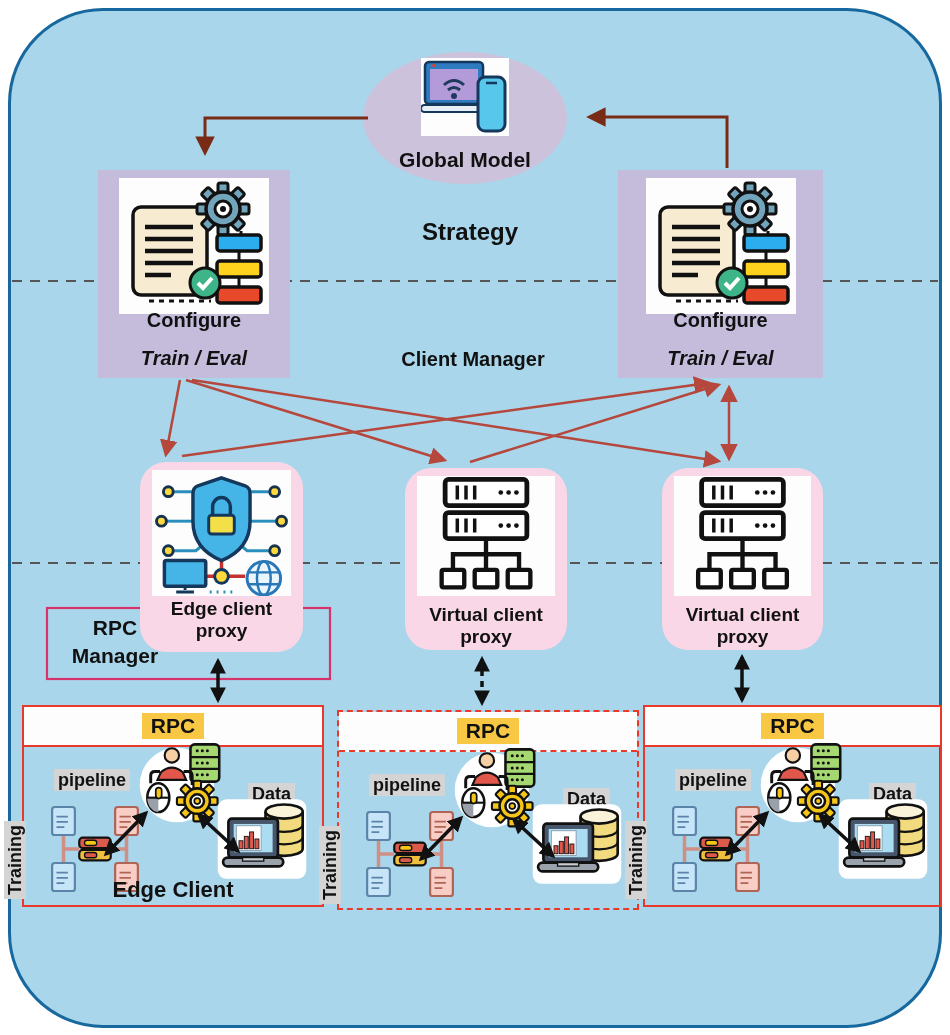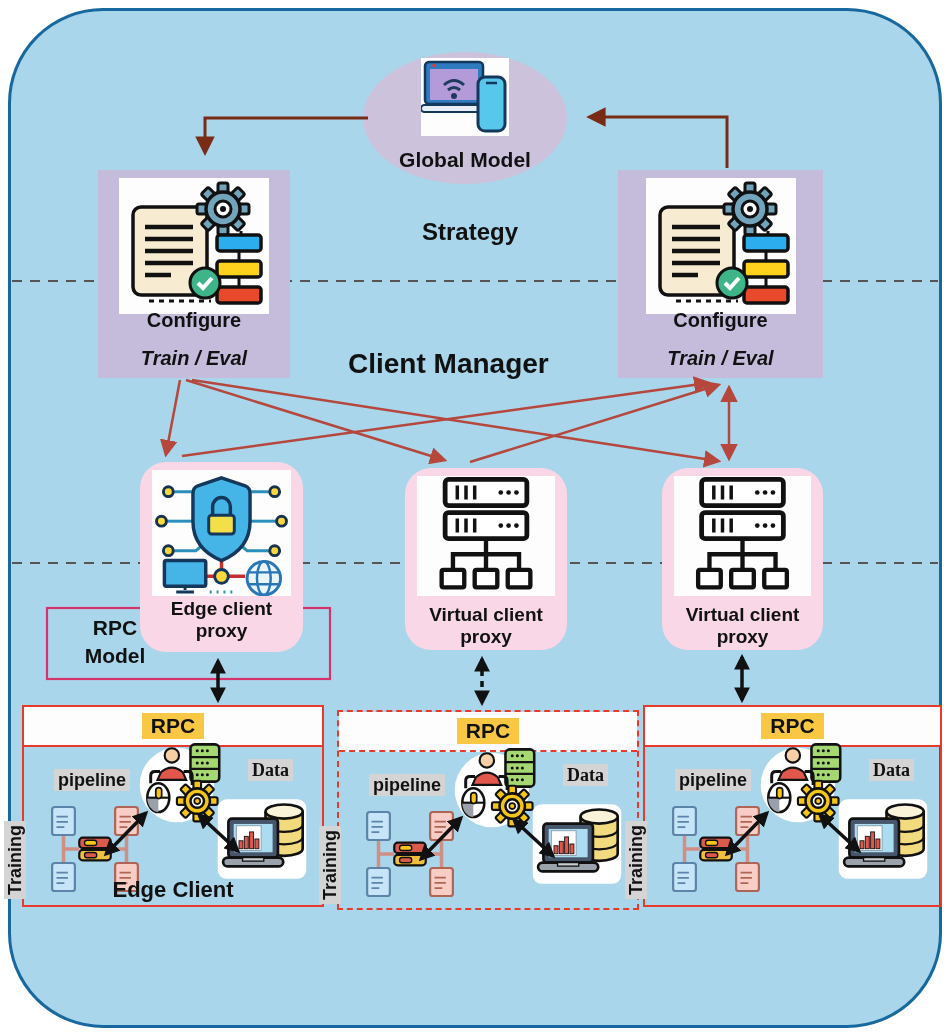--- a/index.html
+++ b/index.html
@@ -12,21 +12,21 @@
   .box{position:absolute;z-index:3;}
   .bold{font-weight:bold;color:#111;}
   
   .gm-ellipse{left:363px;top:52px;width:204px;height:132px;border-radius:50%;
               background:#ccc2dc;}
   .gm-iconbox{position:absolute;left:58px;top:6px;width:88px;height:78px;background:#fdfdfd;}
   .gm-label{position:absolute;left:0;bottom:12px;width:100%;text-align:center;
             font-weight:bold;font-size:21px;color:#111;}
   
   .strategy{left:375px;top:218px;width:190px;text-align:center;font-size:24px;}
-  .client-manager{left:348px;top:348px;width:250px;text-align:left;font-size:28px;}
+  .client-manager{left:348px;top:348px;width:250px;text-align:center;font-size:20px;}
   
   .config{background:#c5bcdb;}
   .config .iconbox{position:absolute;top:8px;width:150px;height:136px;background:#fdfdfd;}
   .config .lbl{position:absolute;width:100%;text-align:center;font-weight:bold;
                font-size:20px;color:#111;}
   .config-left{left:98px;top:170px;width:192px;height:208px;}
   .config-left .iconbox{left:21px;}
   .config-right{left:618px;top:170px;width:205px;height:208px;}
   .config-right .iconbox{left:28px;}
   .lbl1{top:139px;} .lbl2{top:177px;font-style:italic;}
@@ -54,21 +54,21 @@
   .client.dashed .client-header{border-bottom-style:dashed;}
   .rpc-chip{background:#f8c845;font-weight:bold;font-size:21px;color:#111;
             padding:0 9px;line-height:26px;}
   .client-body{position:relative;height:calc(100% - 40.5px);}
   .client1{left:22px;top:705px;width:298px;height:198px;}
   .client2{left:337px;top:710px;width:298px;height:196px;}
   .client3{left:643px;top:705px;width:295px;height:198px;}
   .minilbl{position:absolute;background:#d4d4d4;font-weight:bold;font-size:18px;
            color:#111;padding:0 4px;line-height:22px;}
   .pipeline-lbl{left:30px;top:22px;}
-  .data-lbl{left:224px;top:12px;font-family:Liberation Serif, serif;}
+  .data-lbl{left:224px;top:36px;}
   .training-lbl{left:2px;top:152px;transform:rotate(-90deg) translateY(-100%);
                 transform-origin:left top;}
   .center-icon{position:absolute;left:114px;top:-4px;}
   .pipeline-icon{position:absolute;left:22px;top:58px;}
   .data-icon{position:absolute;left:192px;top:50px;}
   .client-title{position:absolute;left:0;bottom:2px;width:100%;text-align:center;
                 font-weight:bold;font-size:22px;color:#111;}
 </style>
 </head>
 <body>
@@ -267,21 +267,21 @@
         <rect x="62" y="108" width="26" height="20" rx="2" fill="#fff" stroke="#111" stroke-width="5"></rect>
         <rect x="100" y="108" width="26" height="20" rx="2" fill="#fff" stroke="#111" stroke-width="5"></rect>
       </svg>
     </div>
     <div class="plbl plbl-a">Virtual client</div>
     <div class="plbl plbl-b">proxy</div>
   </div>
 
   <div class="box rpc-server">
     <div>RPC</div>
-    <div>Model</div>
+    <div>Manager</div>
   </div>
 
   <div class="box client client1">
     <div class="client-header">
       <span class="rpc-chip">RPC</span>
     </div>
     <div class="client-body">
       <div class="minilbl training-lbl">Training</div>
       <div class="minilbl pipeline-lbl">pipeline</div>
       <svg class="pipeline-icon" width="98" height="88" viewBox="0 0 112 100">

